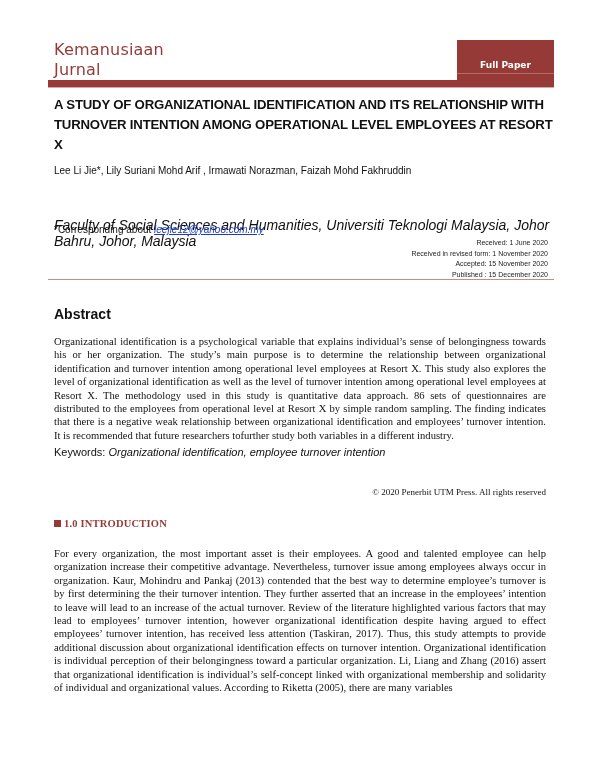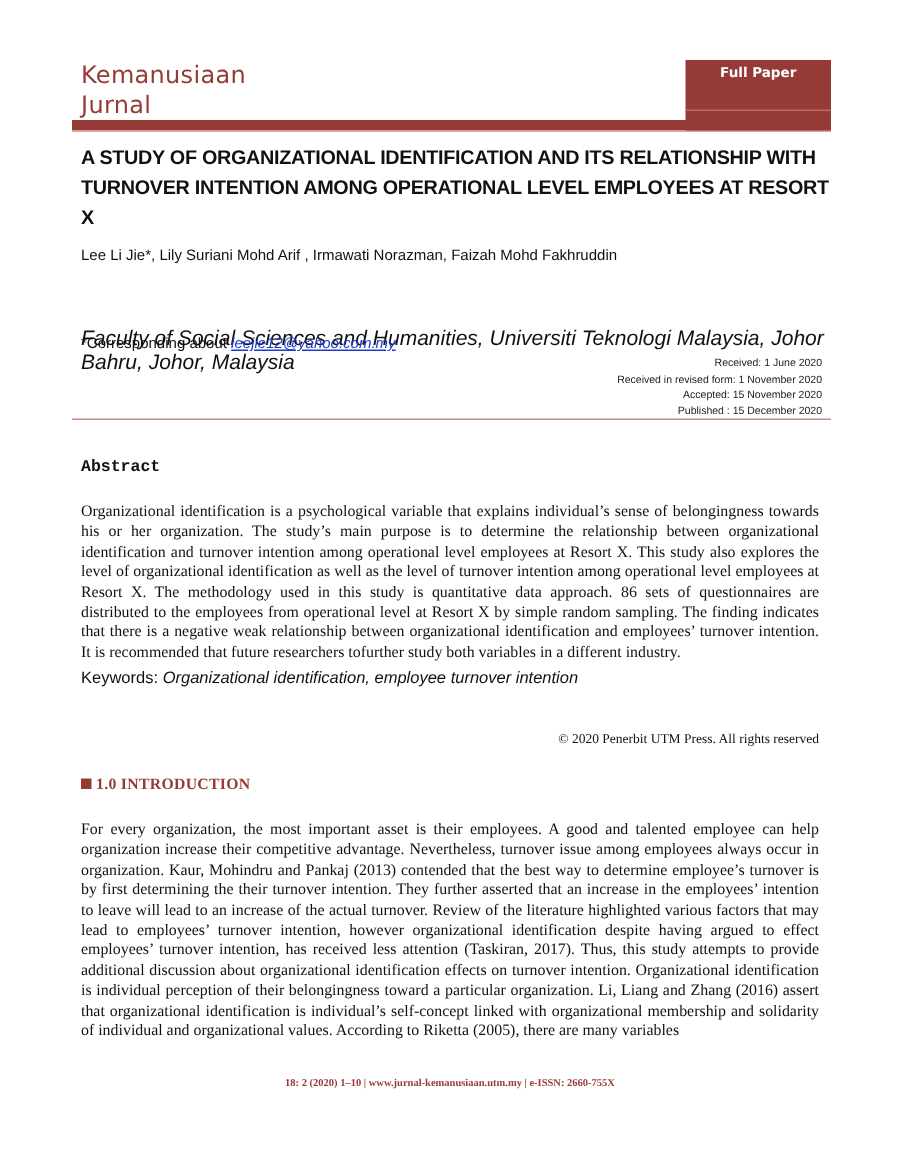--- a/index.html
+++ b/index.html
@@ -19,21 +19,21 @@
     }
     .header-rule-thin {
       position: absolute; left: 48px; top: 87px; width: 506px; height: 1px;
       background: #d9a4a3;
     }
     .fullpaper-box {
       position: absolute; left: 457px; top: 40px; width: 97px; height: 47px;
       background: #963a37; box-sizing: border-box;
     }
     .fullpaper-label {
-      position: absolute; left: 0; top: 4px; width: 97px; text-align: center;
+      position: absolute; left: 0; top: 20px; width: 97px; text-align: center;
       font-family: "DejaVu Sans", sans-serif; font-size: 9px; font-weight: bold; color: #ffffff;
     }
     .fullpaper-line {
       position: absolute; left: 0; top: 33px; width: 97px; height: 1px; background: #b86a67;
     }
 
     
     .title {
       position: absolute; left: 54px; top: 95px; width: 500px;
       font-family: "Liberation Sans", sans-serif; font-weight: bold; font-size: 13.2px;
@@ -58,21 +58,21 @@
       font-family: "Liberation Sans", sans-serif; font-size: 7px; line-height: 10.5px; color: #222;
     }
     .dates div { margin: 0; }
     .dates-rule {
       position: absolute; left: 48px; top: 279px; width: 506px; height: 1px; background: #c98b8a;
     }
 
     
     .abstract-heading {
       position: absolute; left: 54px; top: 306px;
-      font-family: Liberation Mono, monospace; font-weight: bold; font-size: 11px; color: #111;
+      font-family: Liberation Sans, sans-serif; font-weight: bold; font-size: 14px; color: #111;
     }
     .body-text {
       position: absolute; left: 54px; width: 492px;
       font-family: "Liberation Serif", serif; font-size: 10.6px; line-height: 13.4px;
       color: #111; text-align: justify; margin: 0;
     }
     .abstract-text { top: 335px; }
     .keywords {
       position: absolute; left: 54px; top: 446px; width: 492px;
       font-family: Liberation Sans, sans-serif; font-size: 11px; color: #111;
@@ -144,14 +144,13 @@
   </div>
 
   <div class="copyright">© 2020 Penerbit UTM Press. All rights reserved</div>
 
   <div class="section-heading">
     <span class="square"></span><span>1.0  INTRODUCTION</span>
   </div>
 
   <p class="body-text intro-text">For every organization, the most important asset is their employees. A good and talented employee can help organization increase their competitive advantage. Nevertheless, turnover issue among employees always occur in organization. Kaur, Mohindru and Pankaj (2013) contended that the best way to determine employee’s turnover is by first determining the their turnover intention. They further asserted that an increase in the employees’ intention to leave will lead to an increase of the actual turnover. Review of the literature highlighted various factors that may lead to employees’ turnover intention, however organizational identification despite having argued to effect employees’ turnover intention, has received less attention (Taskiran, 2017). Thus, this study attempts to provide additional discussion about organizational identification effects on turnover intention. Organizational identification is individual perception of their belongingness toward a particular organization. Li, Liang and Zhang (2016) assert that organizational identification is individual’s self-concept linked with organizational membership and solidarity of individual and organizational values. According to Riketta (2005), there are many variables</p>
 
-  <div class="footer">18: 2 (2020) 1–10 | www.jurnal-kemanusiaan.utm.my | e-ISSN: 2660-755X</div>
 </div>
 
 </body></html>

